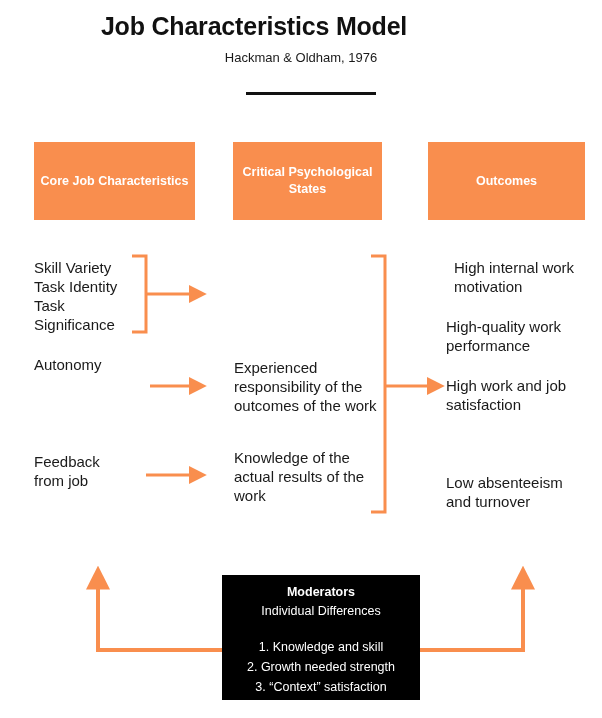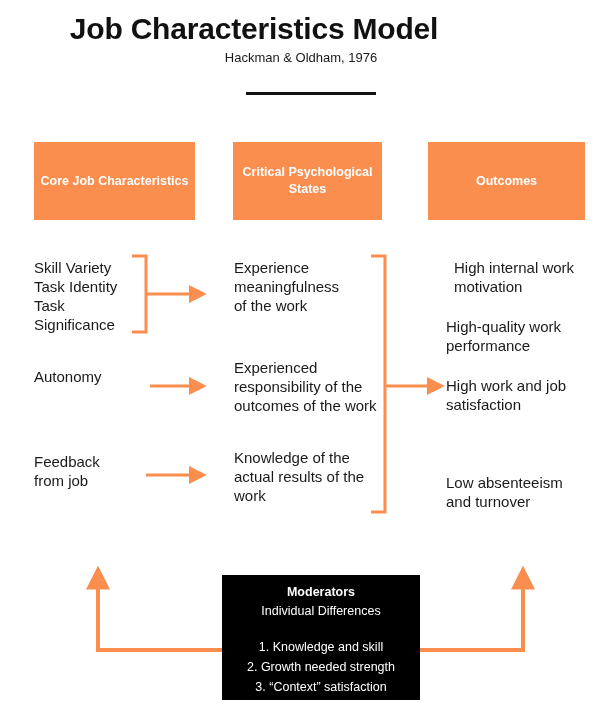--- a/index.html
+++ b/index.html
@@ -16,21 +16,21 @@
     overflow: hidden;
   }
 
   
   .title {
     position: absolute;
     left: 0;
     top: 12px;
     width: 508px;
     text-align: center;
-    font-size: 30px;
+    font-size: 25px;
     font-weight: bold;
     color: #111111;
     letter-spacing: -0.2px;
   }
   .subtitle {
     position: absolute;
     left: 0;
     top: 50px;
     width: 602px;
     text-align: center;
@@ -72,21 +72,21 @@
   .coltext {
     position: absolute;
     color: #1a1a1a;
     font-size: 15px;
     line-height: 19px;
     white-space: pre-line;
   }
 
   
   #core-group-1 { left: 34px; top: 258px; width: 115px; }
-  #core-autonomy { left: 34px; top: 367px; width: 115px; }
+  #core-autonomy { left: 34px; top: 355px; width: 115px; }
   #core-feedback { left: 34px; top: 452px; width: 115px; }
 
   
   #cps-1 { left: 234px; top: 258px; width: 145px; }
   #cps-2 { left: 234px; top: 358px; width: 152px; }
   #cps-3 { left: 234px; top: 448px; width: 150px; }
 
   
   #out-1 { left: 454px; top: 258px; width: 145px; }
   #out-2 { left: 446px; top: 317px; width: 145px; }
@@ -192,23 +192,20 @@
     </g>
   </svg>
 
   <div class="coltext" id="core-group-1">Skill Variety
 Task Identity
 Task Significance</div>
   <div class="coltext" id="core-autonomy">Autonomy</div>
   <div class="coltext" id="core-feedback">Feedback
 from job</div>
 
-  <div class="coltext" id="cps-1">Experience
-meaningfulness
-of the work</div>
   <div class="coltext" id="cps-2">Experienced
 responsibility of the
 outcomes of the work</div>
   <div class="coltext" id="cps-3">Knowledge of the
 actual results of the
 work</div>
 
   <div class="coltext" id="out-1">High internal work
 motivation</div>
   <div class="coltext" id="out-2">High-quality work

